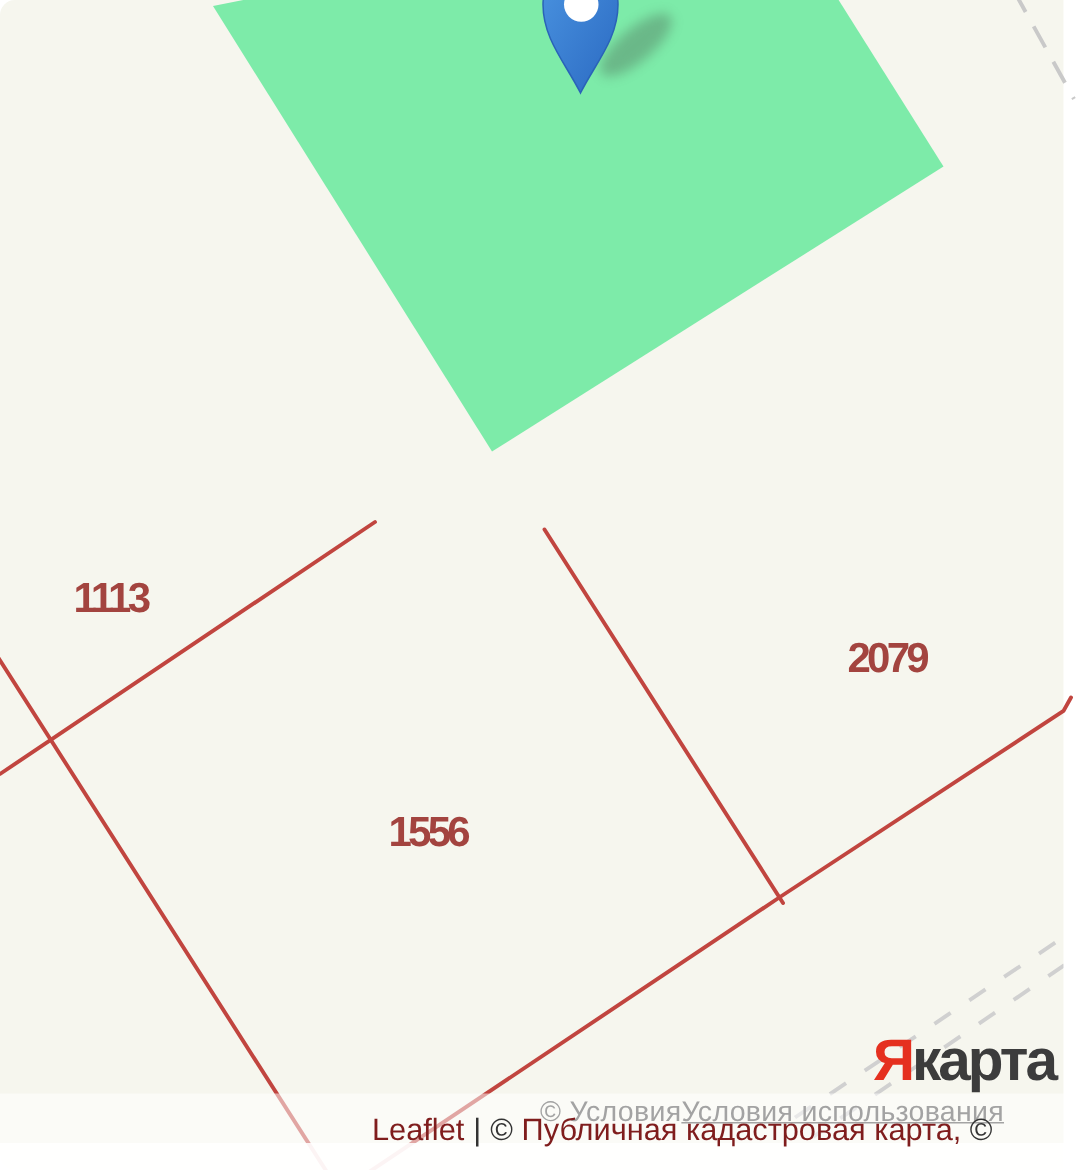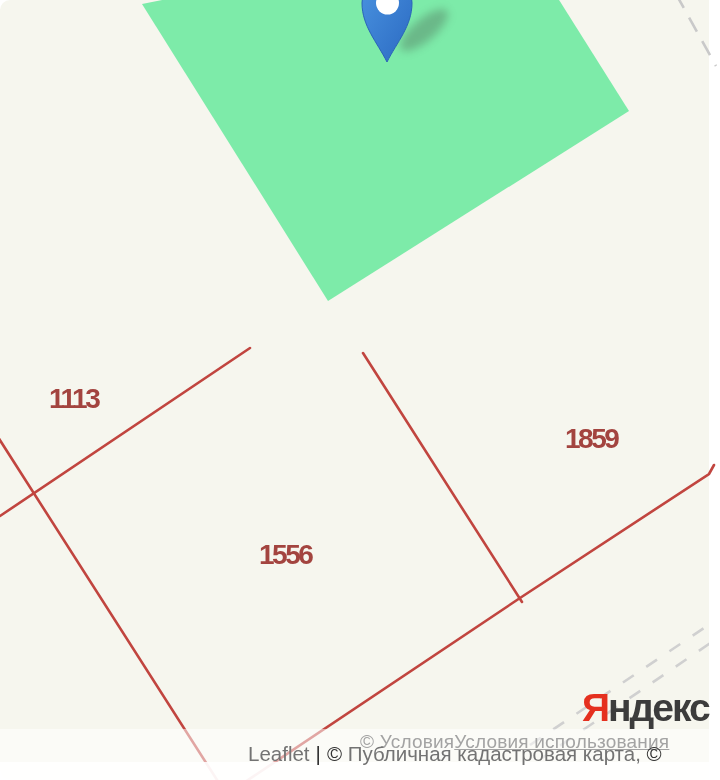--- a/index.html
+++ b/index.html
@@ -43,21 +43,21 @@
     font-size:19px;letter-spacing:0.2px;color:#a3a3a3;
     white-space:nowrap;
   }
   #yandex-attribution .terms{cursor:pointer;text-decoration:underline;}
 
   #leaflet-attribution{
     position:absolute;left:248px;top:742px;
     font-size:20.5px;color:#333;
     white-space:nowrap;
   }
-  #leaflet-attribution .link{color:#737373;cursor:pointer;}
+  #leaflet-attribution .link{color:#7f1d1d;cursor:pointer;}
   #leaflet-attribution .sep{color:#333;margin:0 6px;}
   #leaflet-attribution .copy{color:#333;}
 </style>
 </head>
 <body>
 
 <div id="map">
 
   <svg id="vectors" width="720" height="780" viewBox="0 0 720 780">
     <defs>
@@ -91,24 +91,24 @@
     <ellipse cx="424" cy="30" rx="30" ry="11" transform="rotate(-40 424 30)" fill="#4f6d58" opacity="0.4" filter="url(#soft)"></ellipse>
 
     <g>
       <path d="M387,62 C377,42 362,26 362,3 a25,25 0 1 1 50,0 C412,26 397,42 387,62 Z" fill="url(#pinGrad)" stroke="#2a63b8" stroke-width="1"></path>
       <circle cx="387.5" cy="3" r="11.5" fill="#ffffff"></circle>
     </g>
   </svg>
 
   <div class="parcel-label" id="label-1113">1113</div>
   <div class="parcel-label" id="label-1112">1556</div>
-  <div class="parcel-label" id="label-1114">1859</div>
+  <div class="parcel-label" id="label-1114">2079</div>
 
   <div id="yandex-logo">
-    <span class="brand-first">Я</span><span class="brand-rest">ндекс</span>
+    <span class="brand-first">Я</span><span class="brand-rest">карта</span>
   </div>
 
   <div class="backdrop" id="backdrop-upper"></div>
   <div class="backdrop" id="backdrop-lower"></div>
 
   <div id="yandex-attribution">
     <span>© Условия</span><span class="terms">Условия использования</span>
   </div>
 
   <div id="leaflet-attribution">

